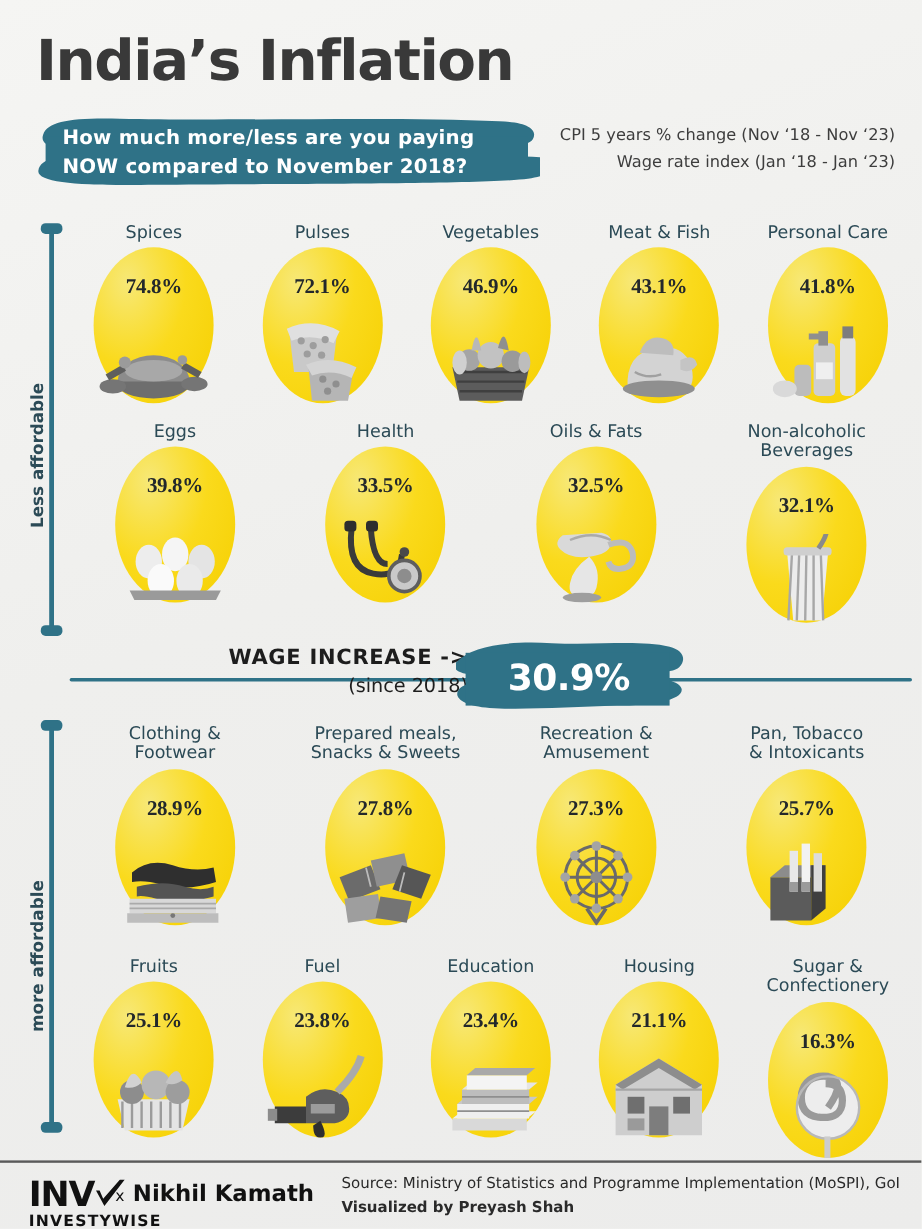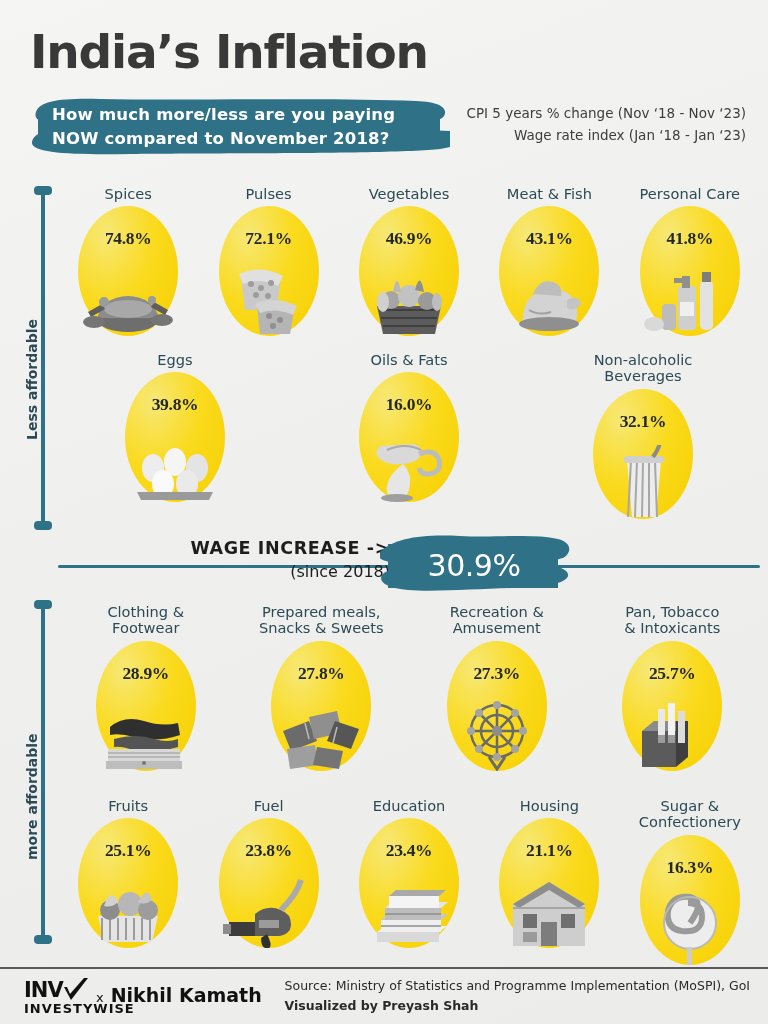--- a/index.html
+++ b/index.html
@@ -114,35 +114,35 @@
     text-align: right; color: #1d1d1d;
     font-family: "DejaVu Sans", sans-serif;
   }
   .wage-txt .l1 { font-size: 17.5px; font-weight: 600; letter-spacing: 0.6px; }
   .wage-txt .l2 { font-size: 16px; font-weight: 500; margin-top: 4px; }
   .wage-brush { position: absolute; left: 316px; top: -6px; width: 200px; height: 74px; }
   .wage-brush svg { position: absolute; inset: 0; }
   .wage-val {
     position: absolute; inset: 0;
     display: flex; align-items: center; justify-content: center;
-    color: #ffffff; font-size: 30px; font-weight: 400;
+    color: #ffffff; font-size: 30px; font-weight: 700;
     font-family: "DejaVu Sans", sans-serif; letter-spacing: -0.5px;
     padding-bottom: 3px;
   }
 
   
   .footer-rule {
     position: absolute; left: 0; right: 0; top: 967px;
     height: 2px; background: #5a5a5a;
   }
   .logo { position: absolute; left: 24px; top: 978px; }
   .logo .mark {
     font-family: "DejaVu Sans", sans-serif;
-    font-size: 21px; font-weight: 700; color: #111; letter-spacing: -1px;
-    display: flex; align-items: flex-start;
+    font-size: 29px; font-weight: 700; color: #111; letter-spacing: -1px;
+    display: flex; align-items: center;
   }
   .logo .sub {
     font-family: "DejaVu Sans", sans-serif;
     font-size: 13px; font-weight: 700; color: #111; letter-spacing: 1px;
     margin-top: -1px;
   }
   .collab {
     position: absolute; left: 96px; top: 984px;
     font-family: "DejaVu Sans", sans-serif;
     font-size: 19px; font-weight: 700; color: #111;
@@ -310,33 +310,51 @@
               <ellipse cx="68" cy="40" rx="11" ry="14" fill="#e4e4e4"></ellipse>
               <ellipse cx="34" cy="56" rx="11" ry="14" fill="#fafafa"></ellipse>
               <ellipse cx="58" cy="56" rx="11" ry="14" fill="#eaeaea"></ellipse>
               <path d="M8,64 h76 l-4,8 h-68z" fill="#9a9a9a"></path>
             </svg>
           </div>
           <div class="pct">39.8%</div>
         </div>
       </div>
       <div class="cell">
+        <div class="cat-label">Health</div>
+        <div class="blob-wrap">
+          <div class="blob"></div>
+          <div class="art">
+            <svg viewBox="0 0 92 74">
+              <path d="M18,12 q-4,34 18,38 q22,4 24,-16" stroke="#3a3a3a" stroke-width="5" fill="none"></path>
+              <path d="M34,12 q2,30 14,30" stroke="#3a3a3a" stroke-width="5" fill="none"></path>
+              <rect x="12" y="6" width="10" height="9" rx="3" fill="#2e2e2e"></rect>
+              <rect x="30" y="6" width="10" height="9" rx="3" fill="#2e2e2e"></rect>
+              <circle cx="62" cy="52" r="13" fill="#c9c9c9" stroke="#5e5e5e" stroke-width="3"></circle>
+              <circle cx="62" cy="52" r="6" fill="#8d8d8d"></circle>
+              <circle cx="62" cy="32" r="4" fill="#4a4a4a"></circle>
+            </svg>
+          </div>
+          <div class="pct">33.5%</div>
+        </div>
+      </div>
+      <div class="cell">
         <div class="cat-label">Oils &amp; Fats</div>
         <div class="blob-wrap">
           <div class="blob"></div>
           <div class="art">
             <svg viewBox="0 0 92 74">
               <path d="M18,18 q-8,6 -2,12 q8,8 24,6 q16,-2 18,-10 q2,-8 -8,-10z" fill="#d9d9d9"></path>
               <path d="M56,26 q16,-6 20,6 q3,12 -10,14 q-8,1 -10,-6" fill="none" stroke="#bcbcbc" stroke-width="5"></path>
               <path d="M40,36 q10,10 6,26 q-3,10 -14,8 q-10,-2 -8,-12 q2,-12 16,-22z" fill="#e6e6e6"></path>
               <ellipse cx="34" cy="70" rx="16" ry="4" fill="#9e9e9e"></ellipse>
               <path d="M24,22 q18,-8 34,0" stroke="#aaa" stroke-width="2" fill="none"></path>
             </svg>
           </div>
-          <div class="pct">16.0%</div>
+          <div class="pct">32.5%</div>
         </div>
       </div>
       <div class="cell">
         <div class="cat-label">Non-alcoholic
 Beverages</div>
         <div class="blob-wrap">
           <div class="blob"></div>
           <div class="art">
             <svg viewBox="0 0 92 74">
               <path d="M30,16 h34 l-5,56 h-24z" fill="#ececec"></path>

